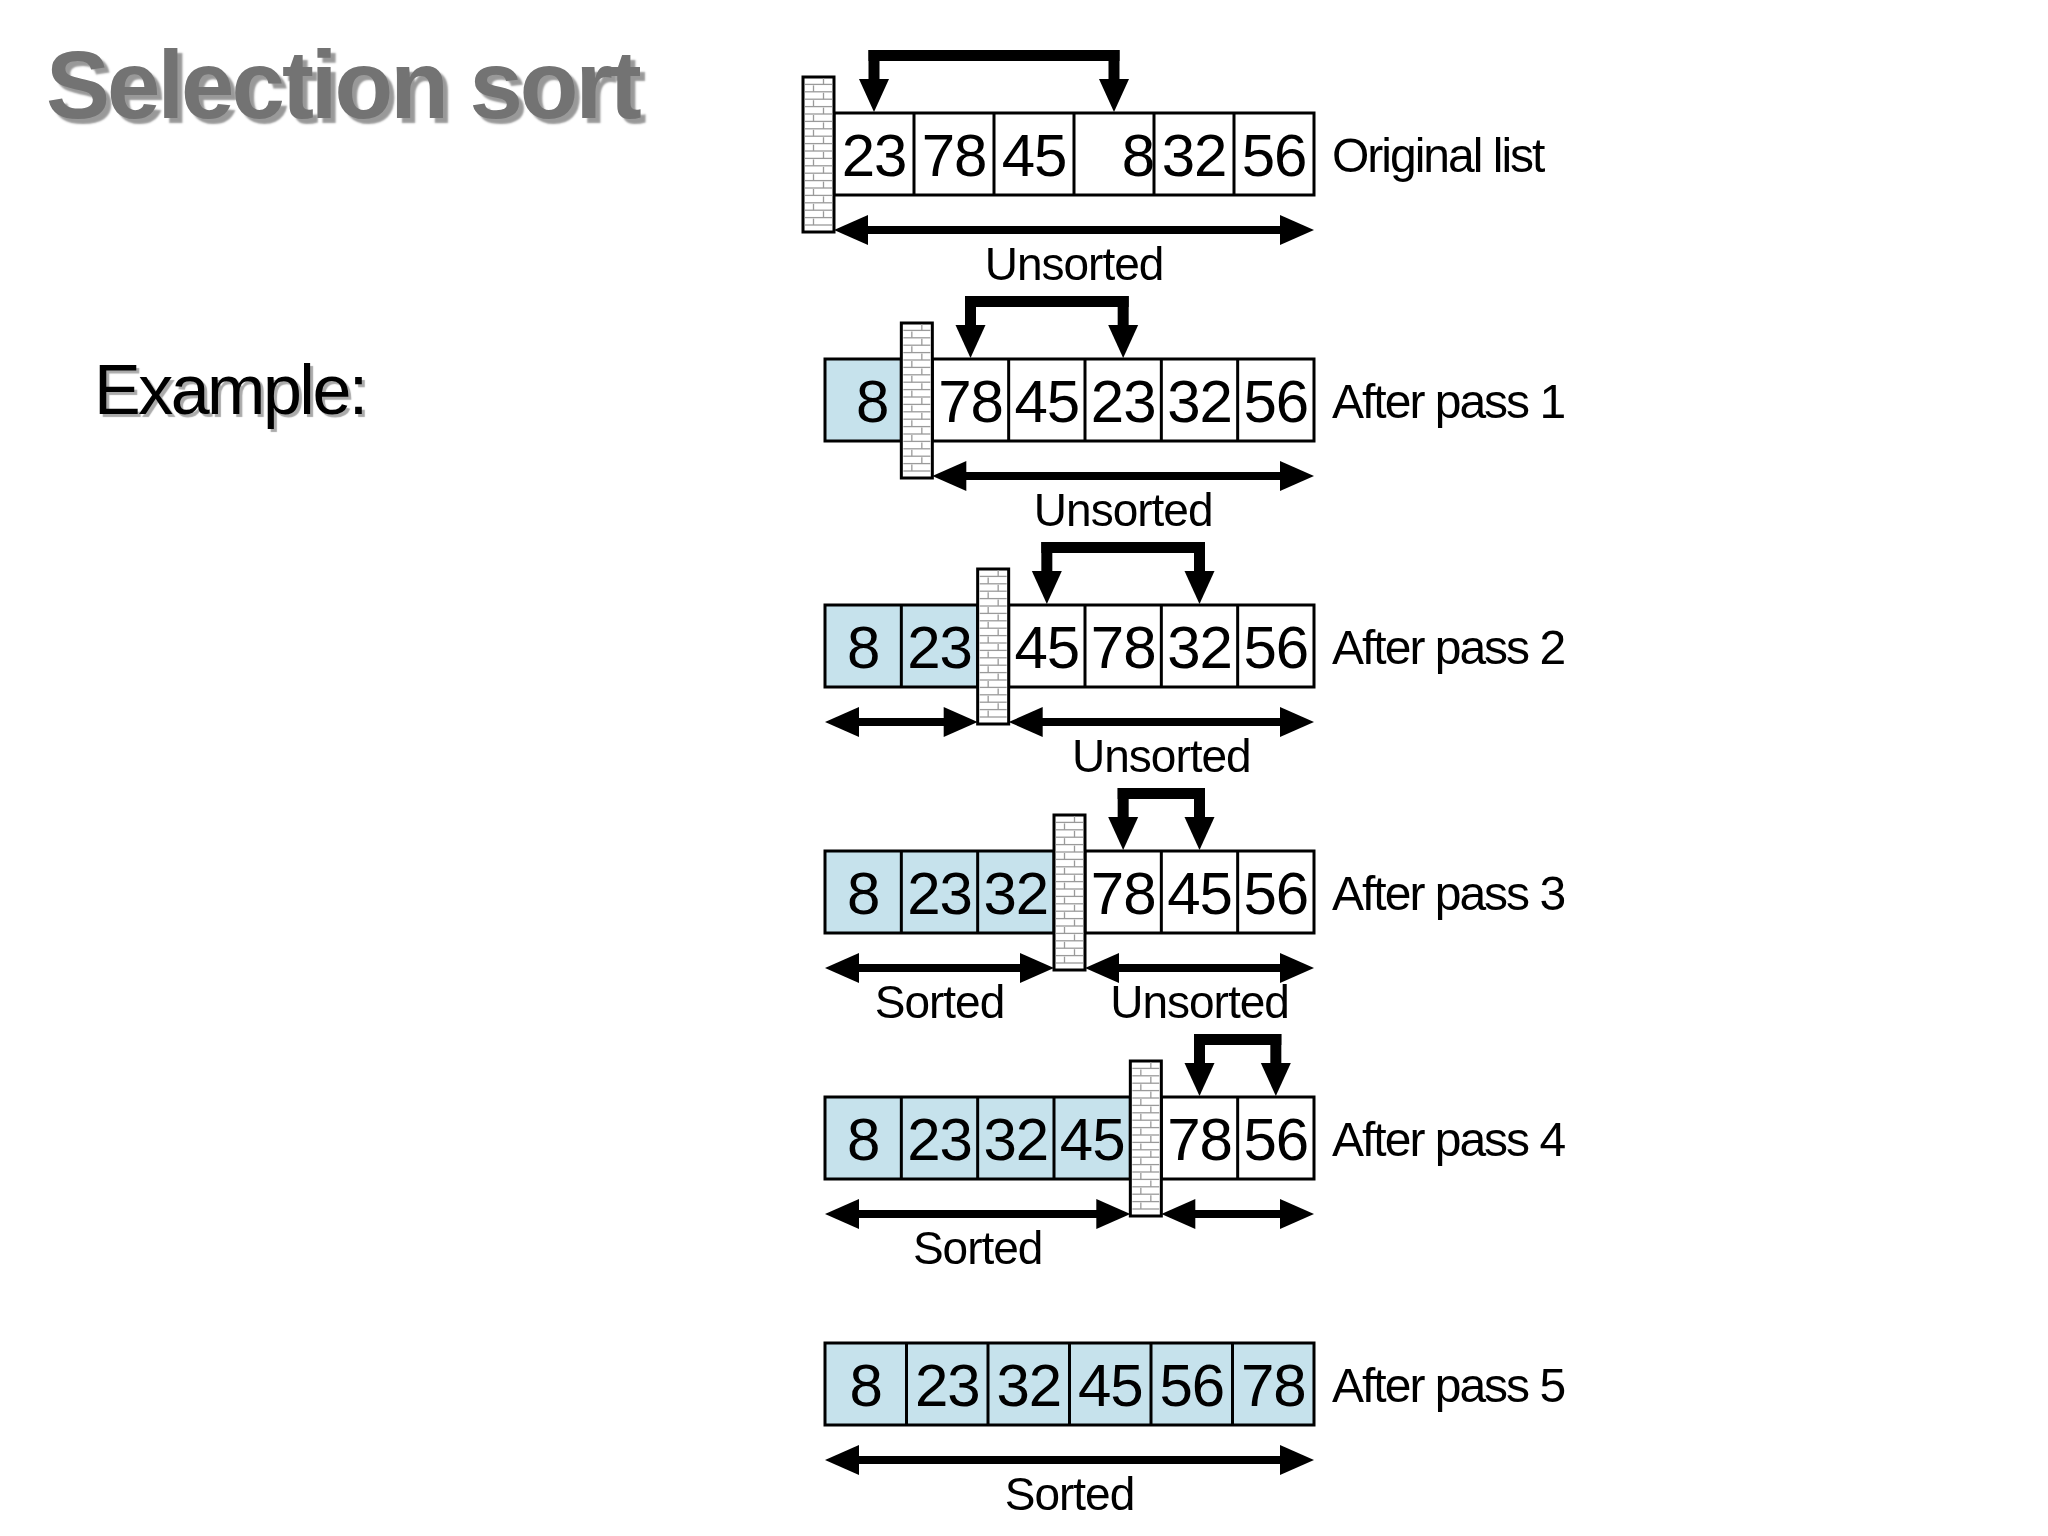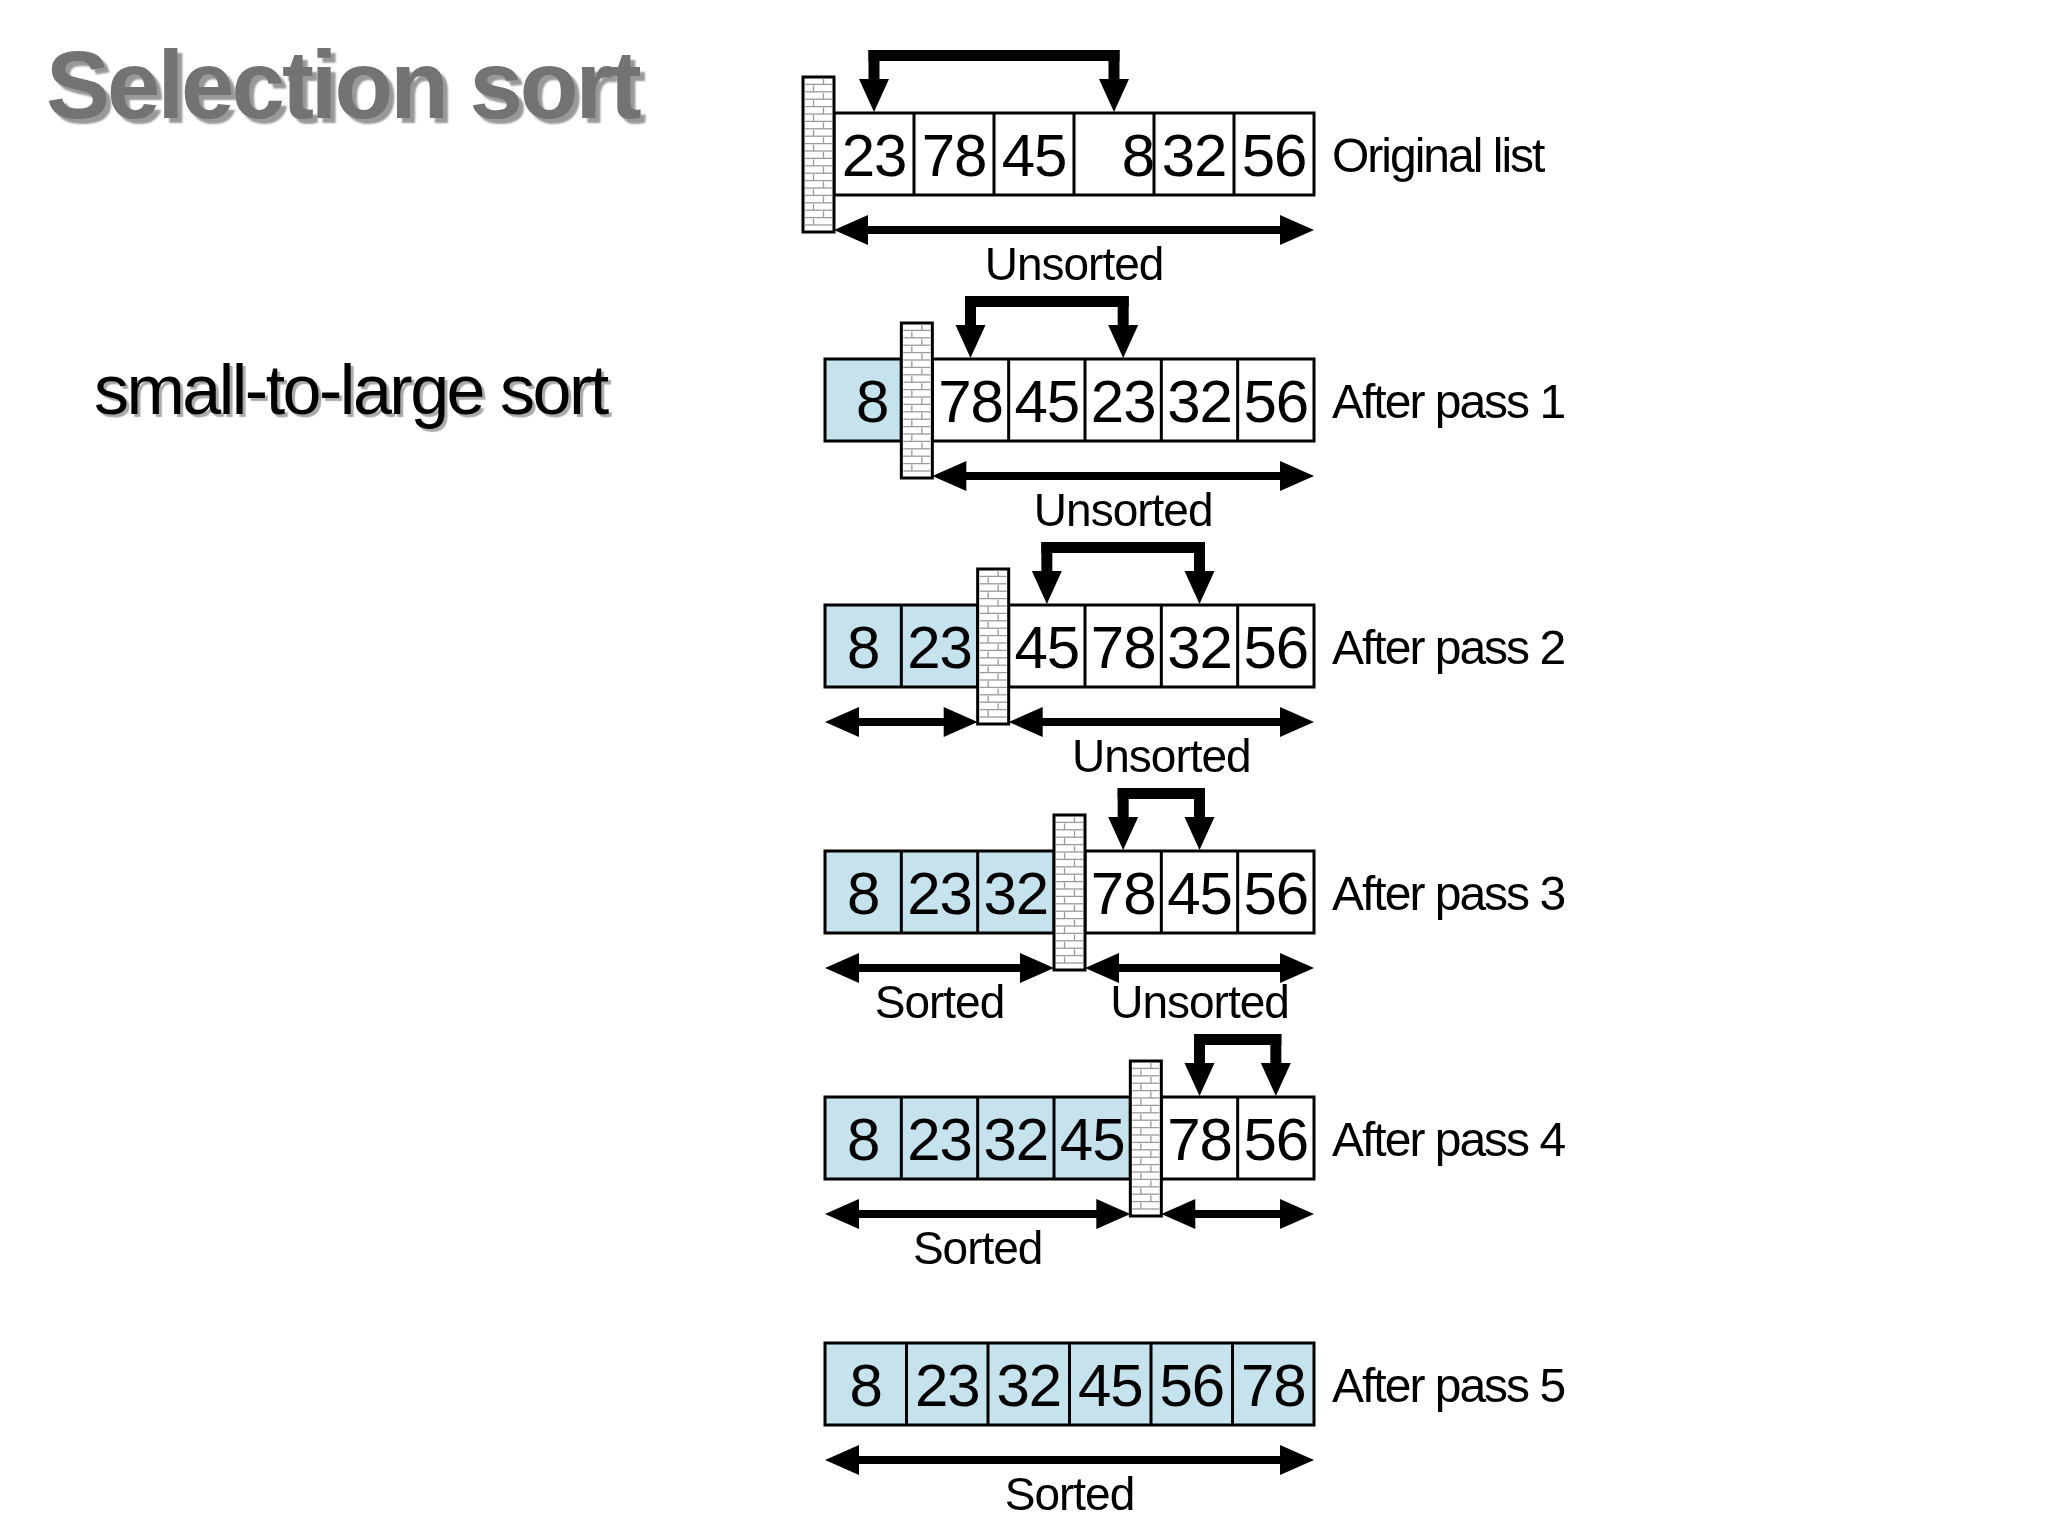--- a/index.html
+++ b/index.html
@@ -20,21 +20,21 @@
   text.cell-value{font-size:60px;letter-spacing:-1px;text-anchor:middle;}
   text.side-label{font-size:48px;letter-spacing:-2px;text-anchor:start;}
   text.span-label{font-size:46px;letter-spacing:-1px;text-anchor:middle;}
 </style>
 </head>
 <body>
 
 <h1 class="slide-title">Selection sort</h1>
 
 <div class="example-caption">
-  <div>small-to-large sort</div>
+  <div>Example:</div>
 </div>
 
 <svg id="diagram" width="2048" height="1536" viewBox="0 0 2048 1536">
     <rect x="834" y="113" width="480" height="82" fill="#ffffff" stroke="#000000" stroke-width="3"></rect>
     <line x1="914" y1="113" x2="914" y2="195" stroke="#000000" stroke-width="3"></line>
     <line x1="994" y1="113" x2="994" y2="195" stroke="#000000" stroke-width="3"></line>
     <line x1="1074" y1="113" x2="1074" y2="195" stroke="#000000" stroke-width="3"></line>
     <line x1="1154" y1="113" x2="1154" y2="195" stroke="#000000" stroke-width="3"></line>
     <line x1="1234" y1="113" x2="1234" y2="195" stroke="#000000" stroke-width="3"></line>
     <rect x="803" y="77" width="31" height="155" fill="#fff" stroke="#000000" stroke-width="3"></rect>

